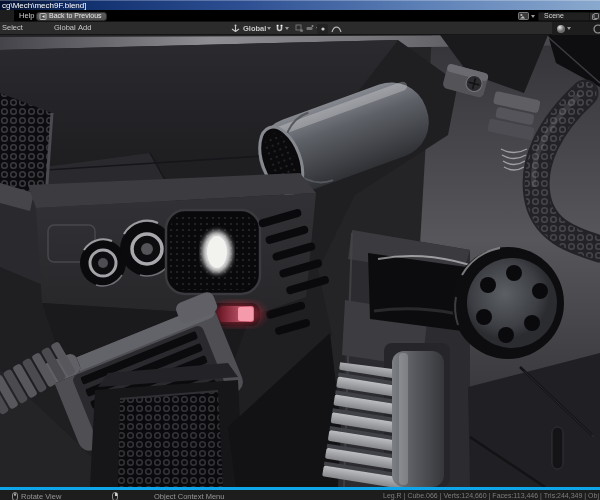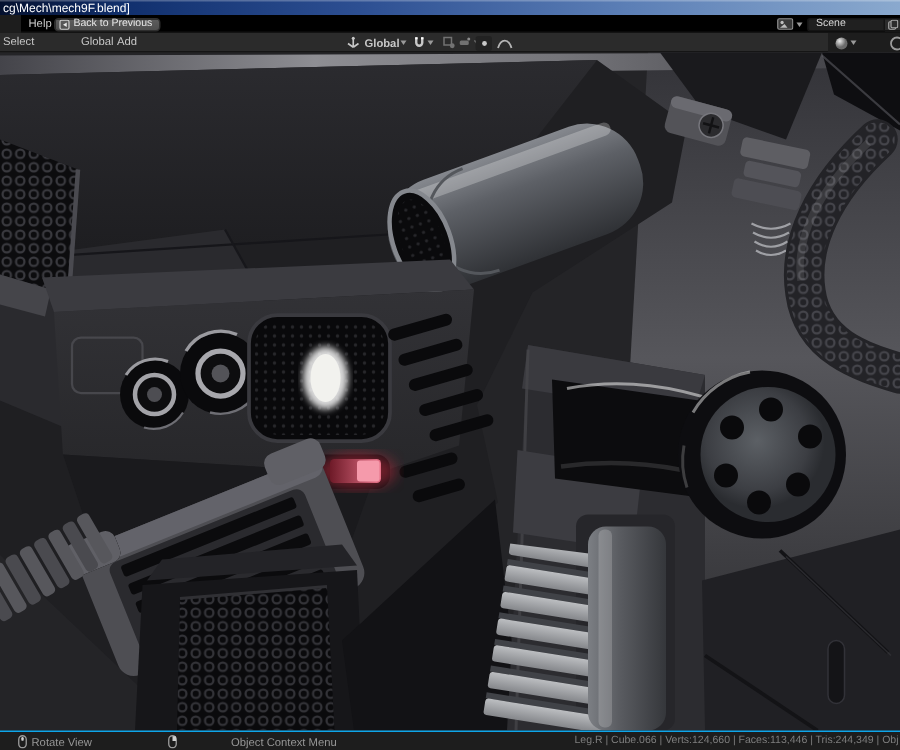--- a/index.html
+++ b/index.html
@@ -31,21 +31,21 @@
   
   .vheader{position:absolute;left:0;top:22px;width:552px;height:13px;background:#2b2b2b;
     border-bottom:1px solid #151515;box-sizing:border-box;}
   .vh-text{position:absolute;top:0;font-size:7.5px;line-height:12px;color:#c8c8c8;cursor:default;}
   .vh-group{position:absolute;top:1.5px;height:10px;display:flex;align-items:center;font-weight:bold;}
   .pressed-box{width:11px;height:10px;background:#222;border-radius:2px;display:flex;align-items:center;justify-content:center;}
   
   .viewport{position:absolute;left:0;top:35px;width:600px;height:452px;background:#242427;}
   
   .statusbar{position:absolute;left:0;top:487px;width:600px;height:13px;background:#1d1d1d;
-    border-top:1px solid #0ea5e9;box-sizing:border-box;}
+    border-top:3px solid #0ea5e9;box-sizing:border-box;}
   .sb-item{position:absolute;top:0;height:12px;display:flex;align-items:center;gap:3px;
     font-size:7.5px;color:#969696;white-space:nowrap;}
   .sb-stats{position:absolute;right:1px;top:0;height:12px;line-height:12px;font-size:7px;
     color:#7e7e7e;white-space:nowrap;}
 </style>
 </head>
 <body>
 
 <div class="screen">
 

